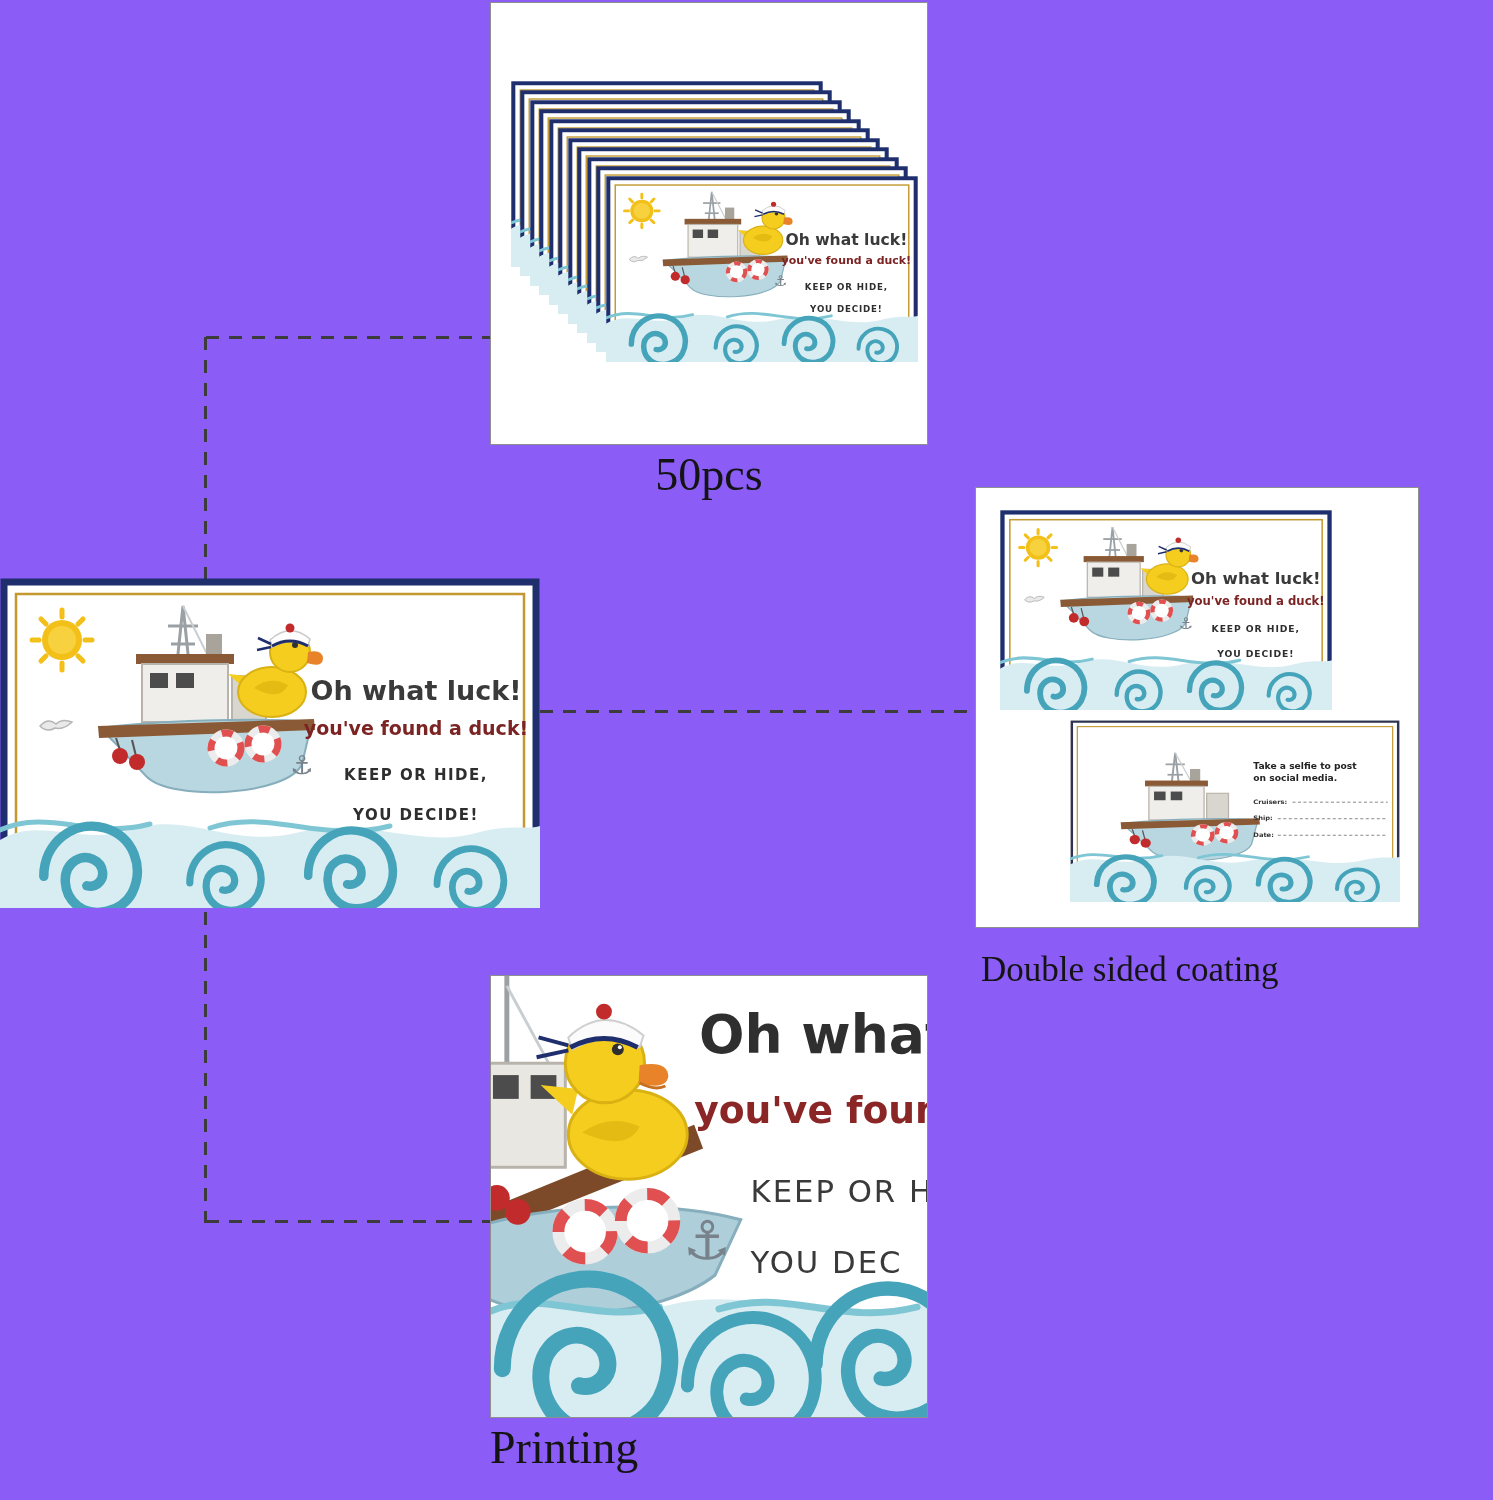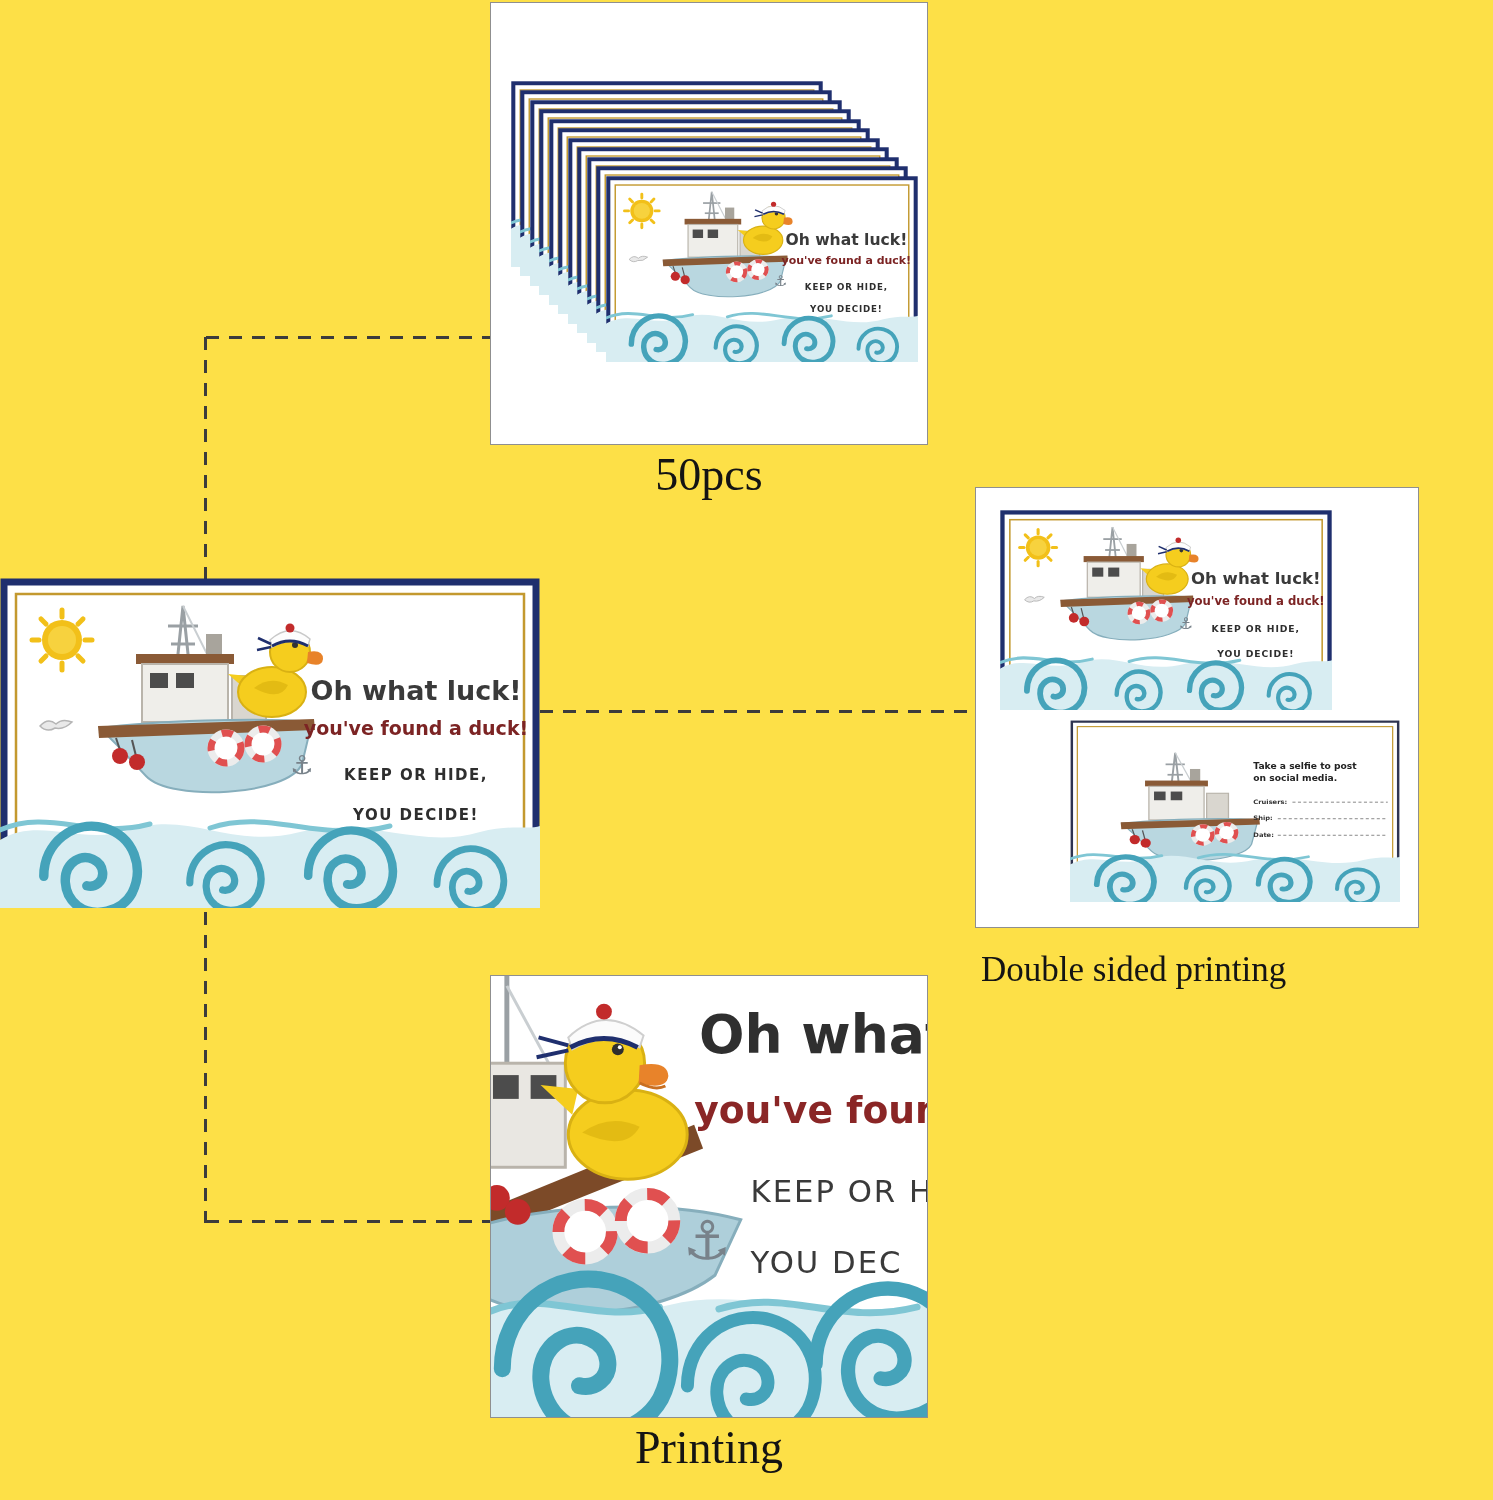--- a/index.html
+++ b/index.html
@@ -1,18 +1,18 @@
 <!DOCTYPE html>
 <html><head>
 <meta charset="utf-8">
 <style>
   *{box-sizing:border-box;margin:0;padding:0}
   html,body{background:#fff}
   body{font-family:"Liberation Serif",serif;color:#161616}
-  .canvas{position:relative;width:1493px;height:1500px;background:#fde047;overflow:hidden}
+  .canvas{position:relative;width:1493px;height:1500px;background:#8b5cf6;overflow:hidden}
 
   
   .dash{position:absolute;z-index:1}
   .dash.v{width:3px;background:repeating-linear-gradient(to bottom,#3c3c3c 0 13px,transparent 13px 23px)}
   .dash.h{height:3px;background:repeating-linear-gradient(to right,#3c3c3c 0 13px,transparent 13px 23px)}
   #line-v{left:204px;top:337px;height:886px}
   #line-h-top{left:206px;top:336px;width:285px}
   #line-h-mid{left:540px;top:710px;width:436px}
   #line-h-bottom{left:206px;top:1220px;width:285px}
 
@@ -26,21 +26,21 @@
   .main-card{position:absolute;left:0;top:578px;width:540px;height:330px;z-index:2}
   .main-card svg{width:100%;height:100%;display:block}
   #rp-front{position:absolute;left:24px;top:22px;width:332px;height:200px}
   #rp-back{position:absolute;left:94px;top:232px;width:330px;height:182px}
   #zoom-art{position:absolute;left:0;top:0;width:436px;height:441px}
 
   
   .caption{position:absolute;z-index:2;color:#141414}
   #cap-stack{left:490px;top:448px;width:438px;text-align:center;font-size:46px}
   #cap-double{left:981px;top:947px;width:512px;font-size:35px;line-height:1.3}
-  #cap-print{left:490px;top:1421px;width:438px;text-align:center;font-size:46px}
+  #cap-print{left:490px;top:1421px;width:438px;font-size:46px}
 
   
   .t-head{font:700 27px "DejaVu Sans",sans-serif;fill:#3a3a3a;text-anchor:middle}
   .t-sub{font:700 19px "DejaVu Sans",sans-serif;fill:#7c2424;text-anchor:middle}
   .t-small{font:600 15px "DejaVu Sans",sans-serif;fill:#2e2e2e;text-anchor:middle;letter-spacing:1.5px}
   .t-back-head{font:700 15px "DejaVu Sans",sans-serif;fill:#222;text-anchor:start}
   .t-field{font:700 11px "DejaVu Sans",sans-serif;fill:#333;text-anchor:start}
   .t-anchor{font:400 26px "DejaVu Sans",sans-serif;fill:#78828a;text-anchor:middle}
   .z-head{font:700 54px "DejaVu Sans",sans-serif;fill:#2f2f2f;text-anchor:start}
   .z-sub{font:700 38px "DejaVu Sans",sans-serif;fill:#8a2626;text-anchor:start}
@@ -201,21 +201,21 @@
 
   <div class="panel" id="panel-double">
     <svg id="rp-front" viewBox="0 0 540 330" preserveAspectRatio="none">
         <use href="#sym-card-front"></use>
       </svg>
     <svg id="rp-back" viewBox="0 0 540 330" preserveAspectRatio="none">
         <use href="#sym-card-back"></use>
       </svg>
   </div>
   <div class="caption" id="cap-double">
-    <div>Double sided printing</div>
+    <div>Double sided coating</div>
   </div>
 
   <div class="panel" id="panel-print">
     <svg id="zoom-art" viewBox="0 0 440 445" preserveAspectRatio="none">
       <line x1="16" y1="0" x2="16" y2="100" stroke="#9aa0a4" stroke-width="5"></line>
       <line x1="16" y1="10" x2="62" y2="95" stroke="#c9ced1" stroke-width="3"></line>
       <rect x="-10" y="88" width="85" height="105" fill="#e9e7e2" stroke="#b9b4ab" stroke-width="3"></rect>
       <rect x="2" y="100" width="26" height="24" fill="#4c4c4c"></rect>
       <rect x="40" y="100" width="26" height="24" fill="#4c4c4c"></rect>
       <path d="M-10,238 L205,150 L214,174 L-10,264 Z" fill="#7c4a28"></path>

